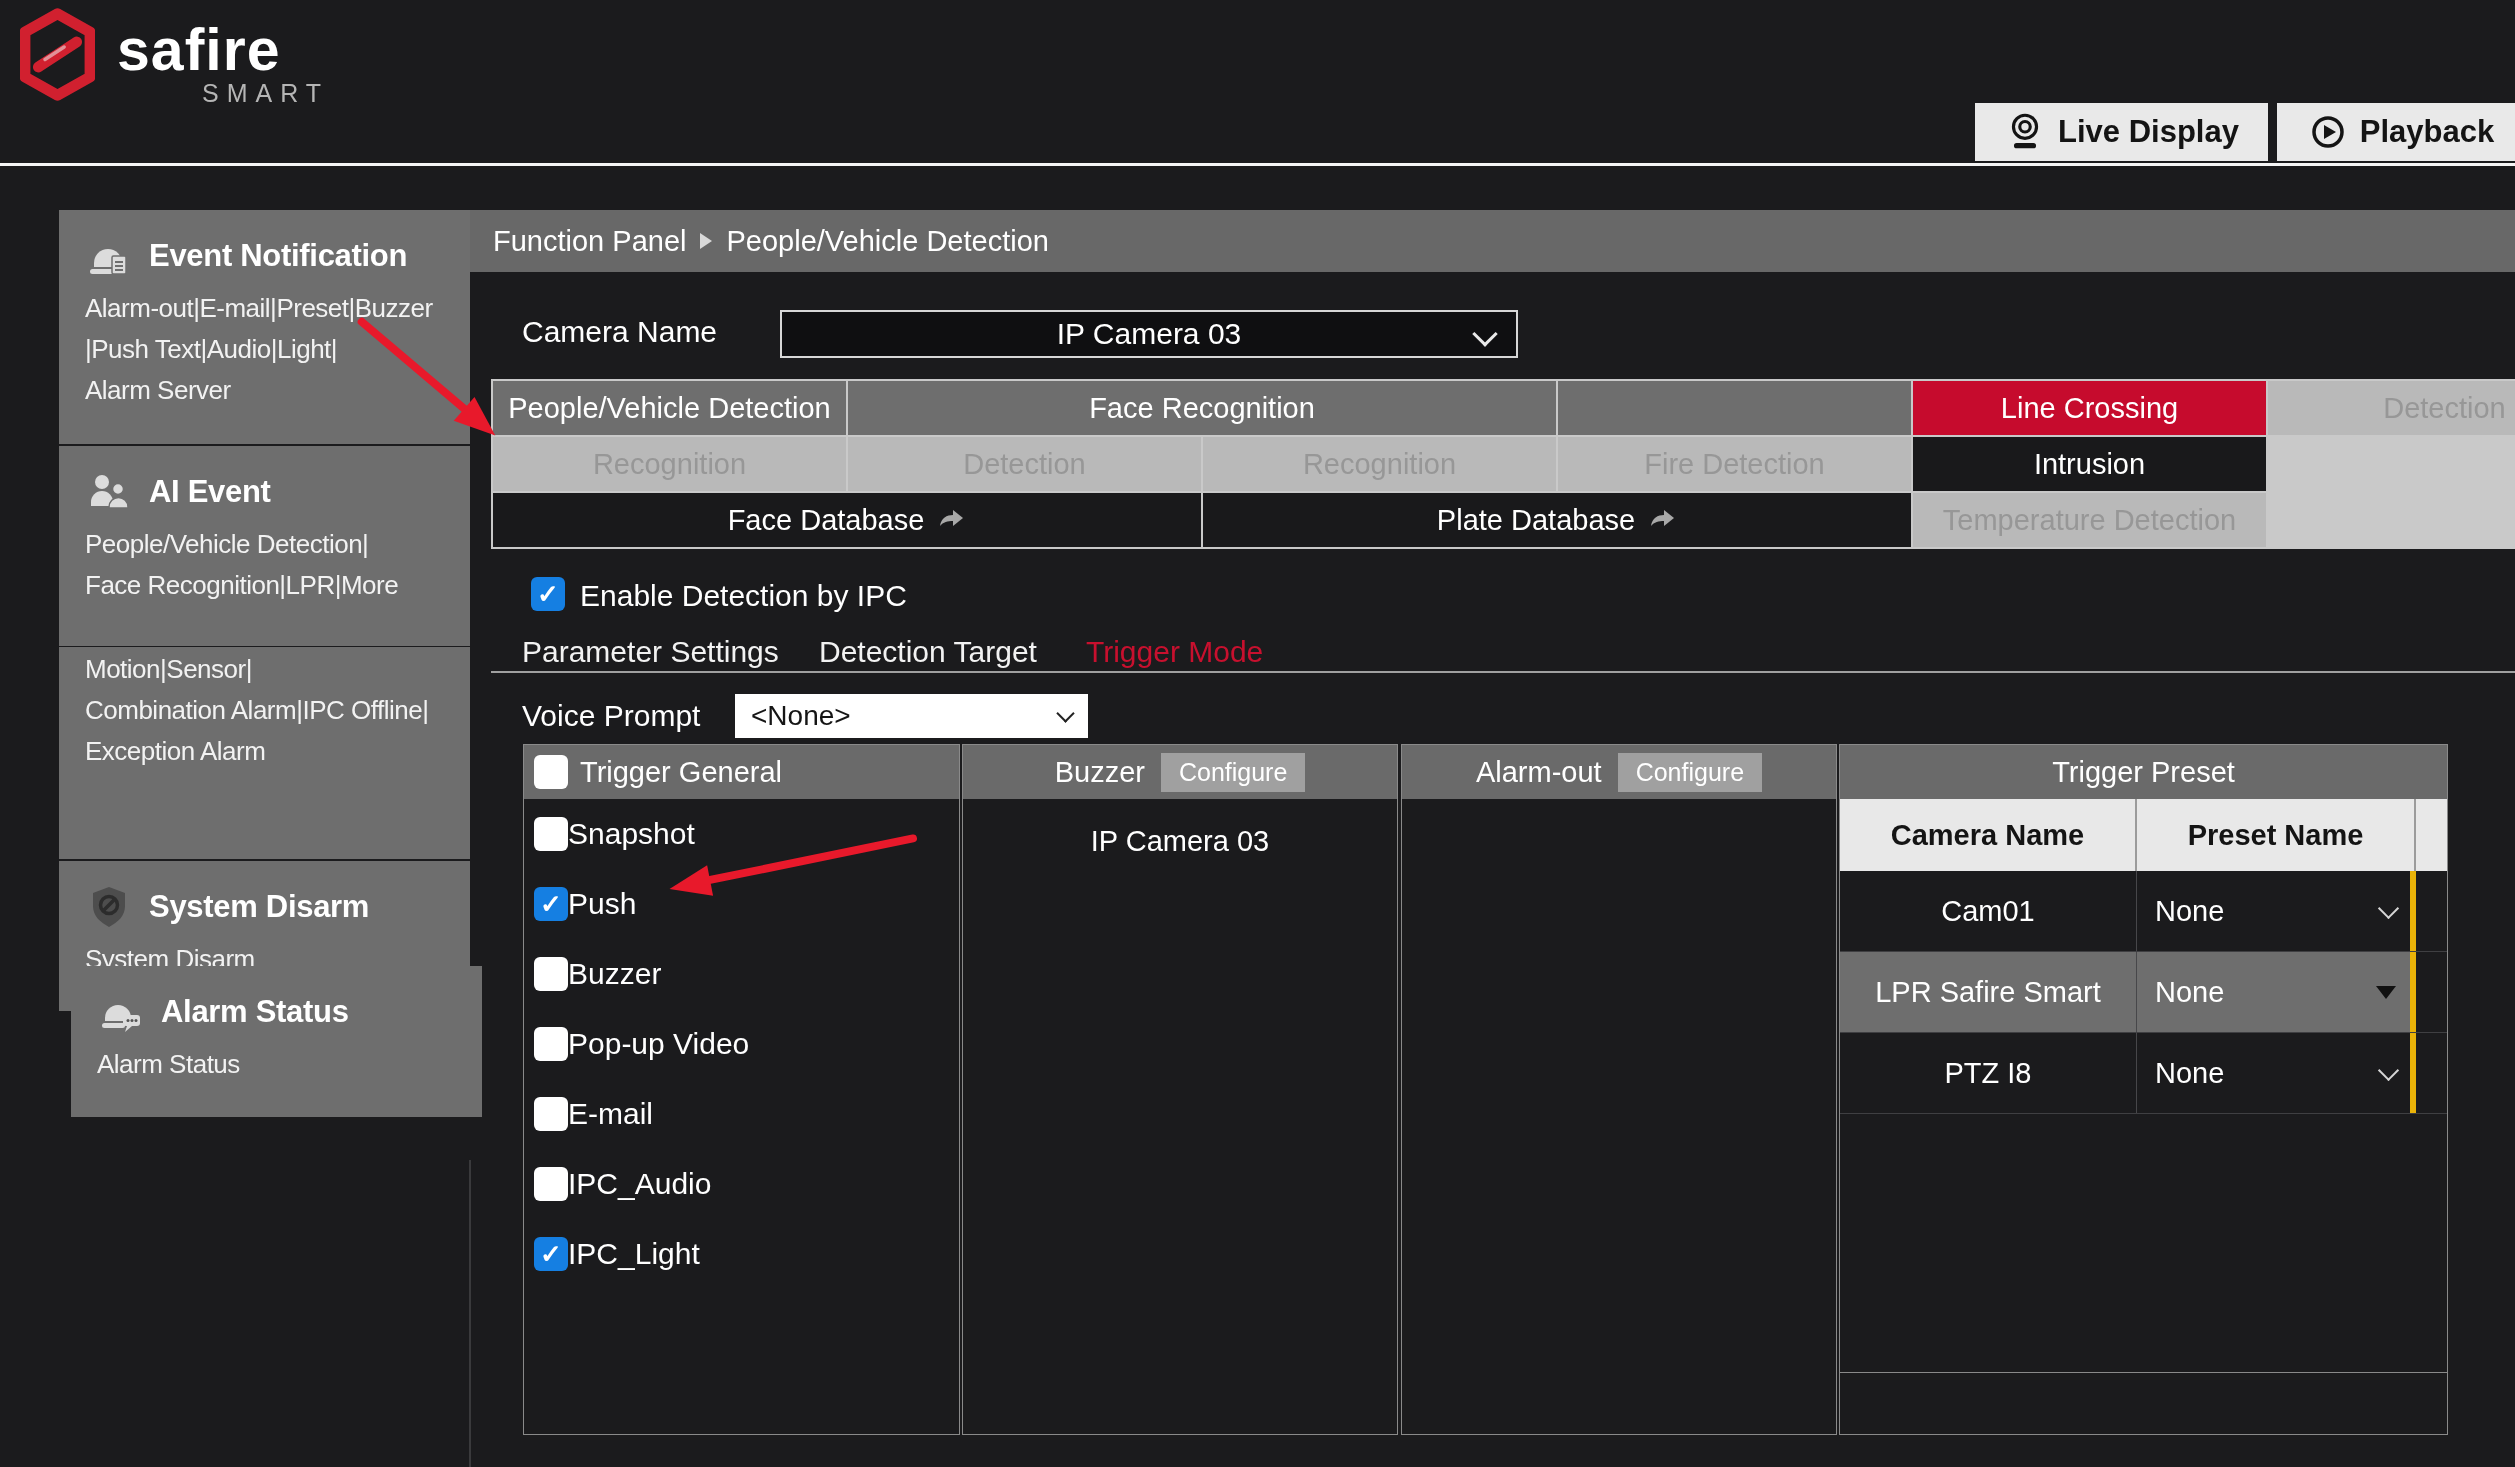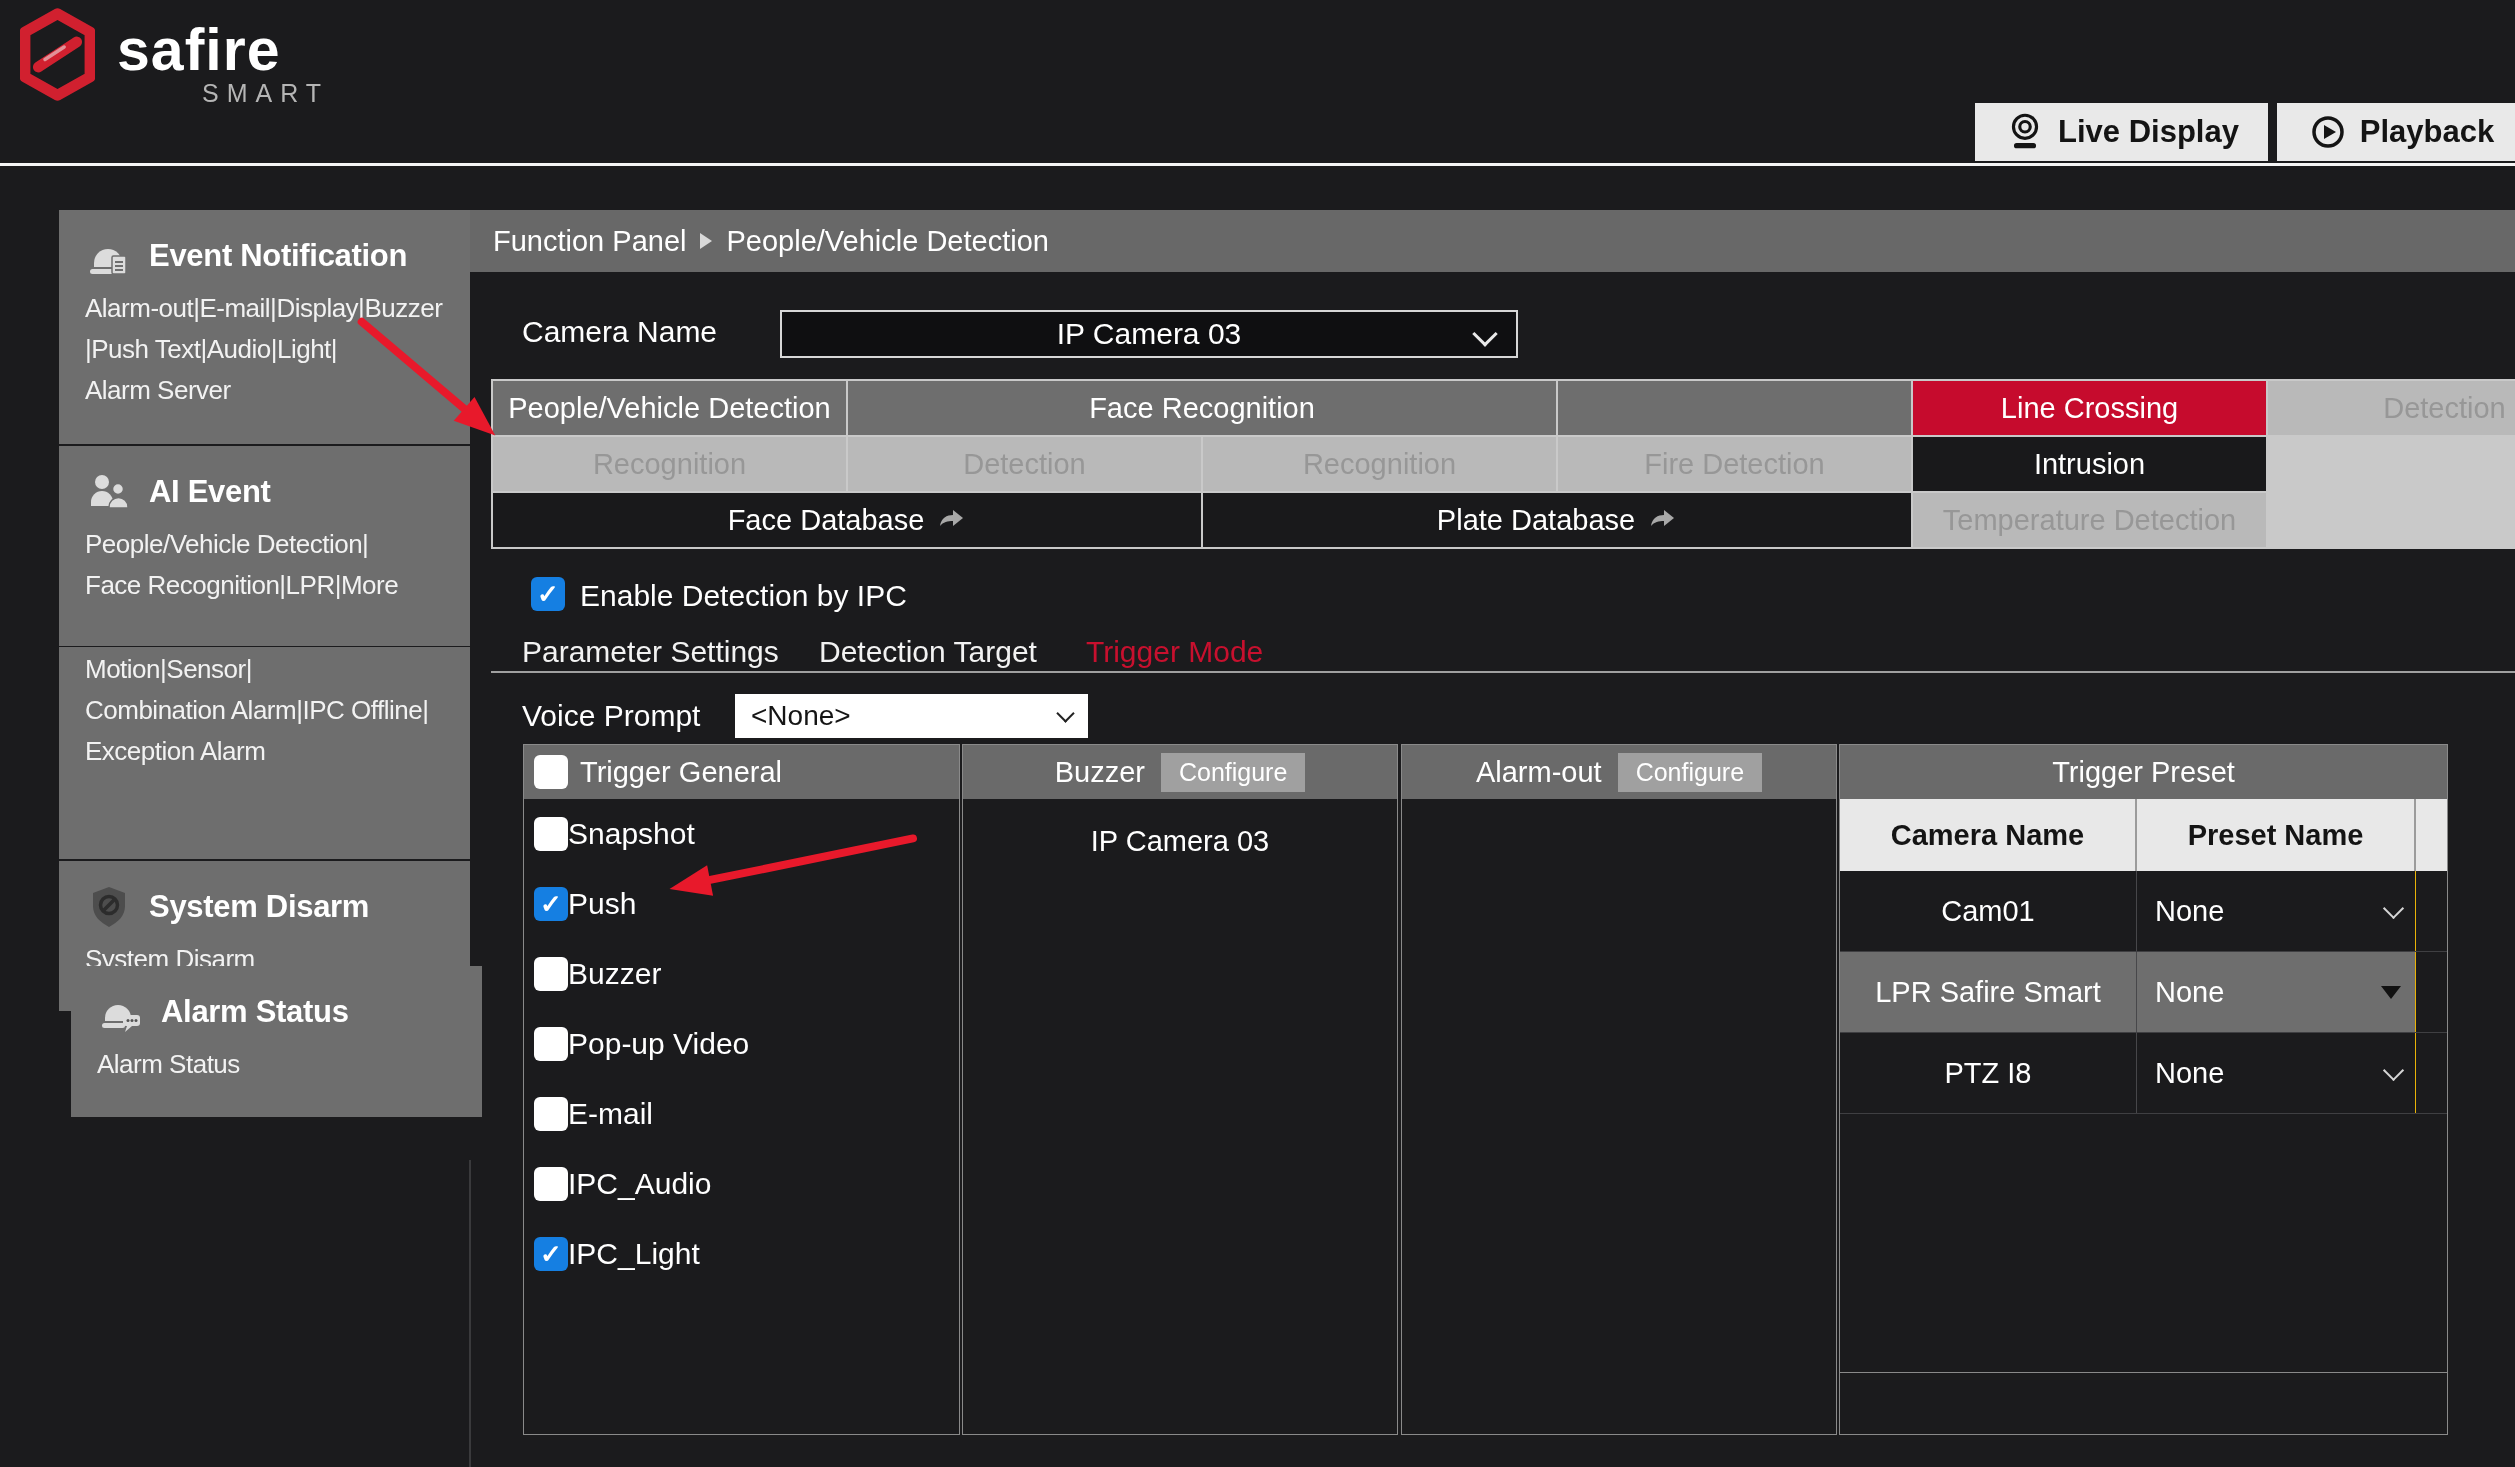--- a/index.html
+++ b/index.html
@@ -90,21 +90,21 @@
 
   
   .tp-head{display:flex;height:72px;}
   .tp-h{background:#e8e8e8;color:#141414;font-size:29px;font-weight:bold;display:flex;
         align-items:center;justify-content:center;box-sizing:border-box;border-right:2px solid #9b9b9b;}
   .tp-h1{width:297px;} .tp-h2{width:279px;} .tp-h3{width:31px;border-right:none;}
   .tp-row{display:flex;height:80px;border-bottom:1px solid #3f3f42;}
   .tp-cam{width:297px;display:flex;align-items:center;justify-content:center;font-size:29px;
           border-right:1px solid #47474a;box-sizing:border-box;}
   .tp-pre{width:279px;display:flex;align-items:center;justify-content:space-between;
-          padding:0 14px 0 18px;font-size:29px;border-right:1px solid #eab308;
+          padding:0 14px 0 18px;font-size:29px;border-right:6px solid #eab308;
           box-sizing:border-box;cursor:pointer;}
   .tp-row.hl .tp-cam,.tp-row.hl .tp-pre{background:#6e6e6e;}
   .chev-thin{width:13px;height:13px;border-right:2.5px solid #d6d6d6;border-bottom:2.5px solid #d6d6d6;
              transform:rotate(45deg);margin-top:-6px;flex:0 0 auto;}
   .tri-solid{width:0;height:0;border-left:10px solid transparent;border-right:10px solid transparent;
              border-top:13px solid #111;flex:0 0 auto;}
   #preset-footer-line{position:absolute;left:0;width:100%;top:627px;border-top:1px solid #8a8a8a;}
 
   
   #annotations{left:0;top:0;z-index:50;pointer-events:none;}
@@ -144,21 +144,21 @@
     <div class="card-head">
       <svg viewBox="0 0 48 48">
         <path d="M9 31a14 14 0 0 1 28 0v4H9z" fill="#dcdcdc"></path>
         <rect x="5" y="37" width="26" height="5" rx="2.5" fill="#dcdcdc"></rect>
         <rect x="27" y="24" width="14" height="18" rx="1.5" fill="#dcdcdc" stroke="#6e6e6e" stroke-width="1.5"></rect>
         <path d="M30 30h8M30 34h8M30 38h8" stroke="#6e6e6e" stroke-width="2"></path>
       </svg>
       <span class="card-title">Event Notification</span>
     </div>
     <div class="card-desc">
-      <div>Alarm-out|E-mail|Display|Buzzer</div>
+      <div>Alarm-out|E-mail|Preset|Buzzer</div>
       <div>|Push Text|Audio|Light|</div>
       <div>Alarm Server</div>
     </div>
   </div>
 
   <div class="card" style="top:446px;height:200px;">
     <div class="card-head">
       <svg viewBox="0 0 48 48">
         <circle cx="17" cy="14" r="7" fill="#dcdcdc"></circle>
         <path d="M6 34a11 11 0 0 1 22 0v4H6z" fill="#dcdcdc"></path>

